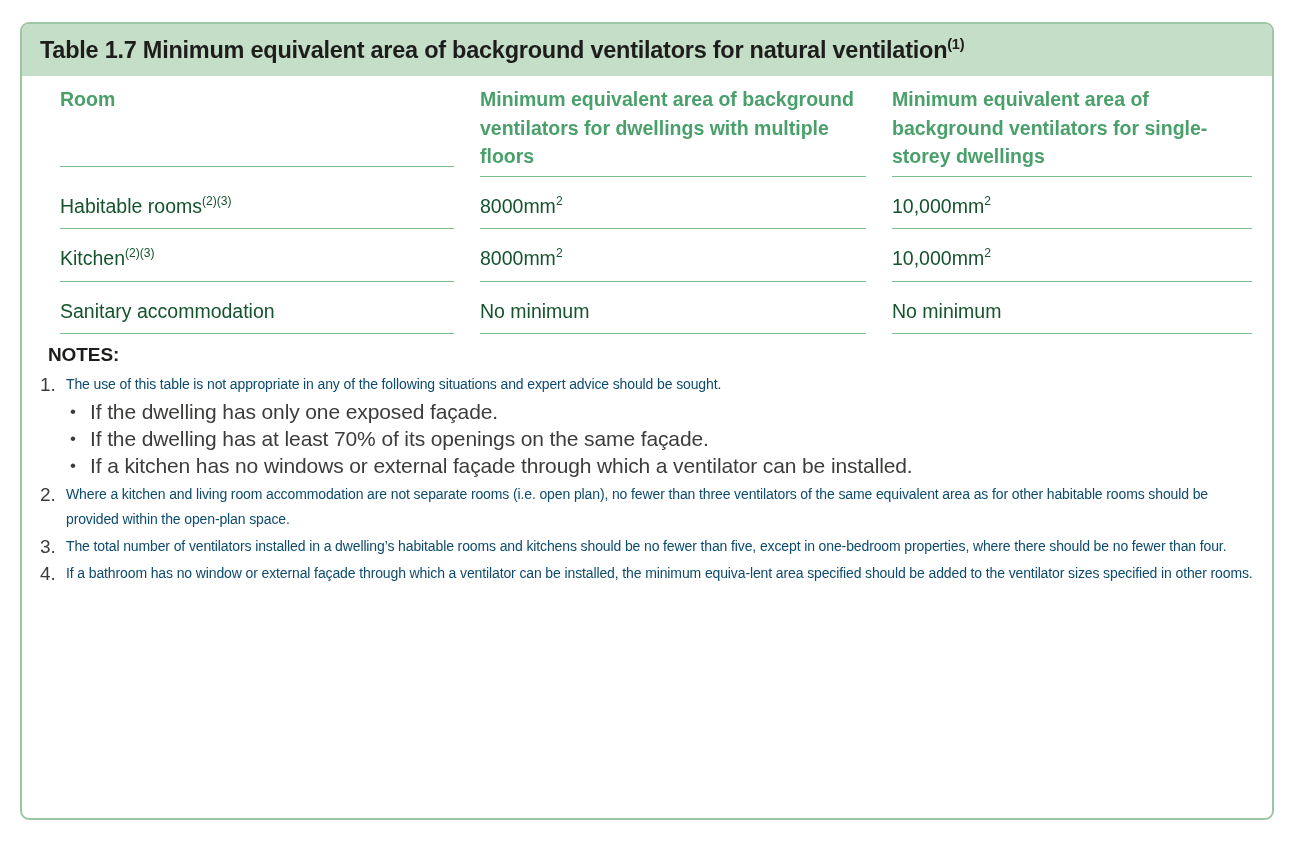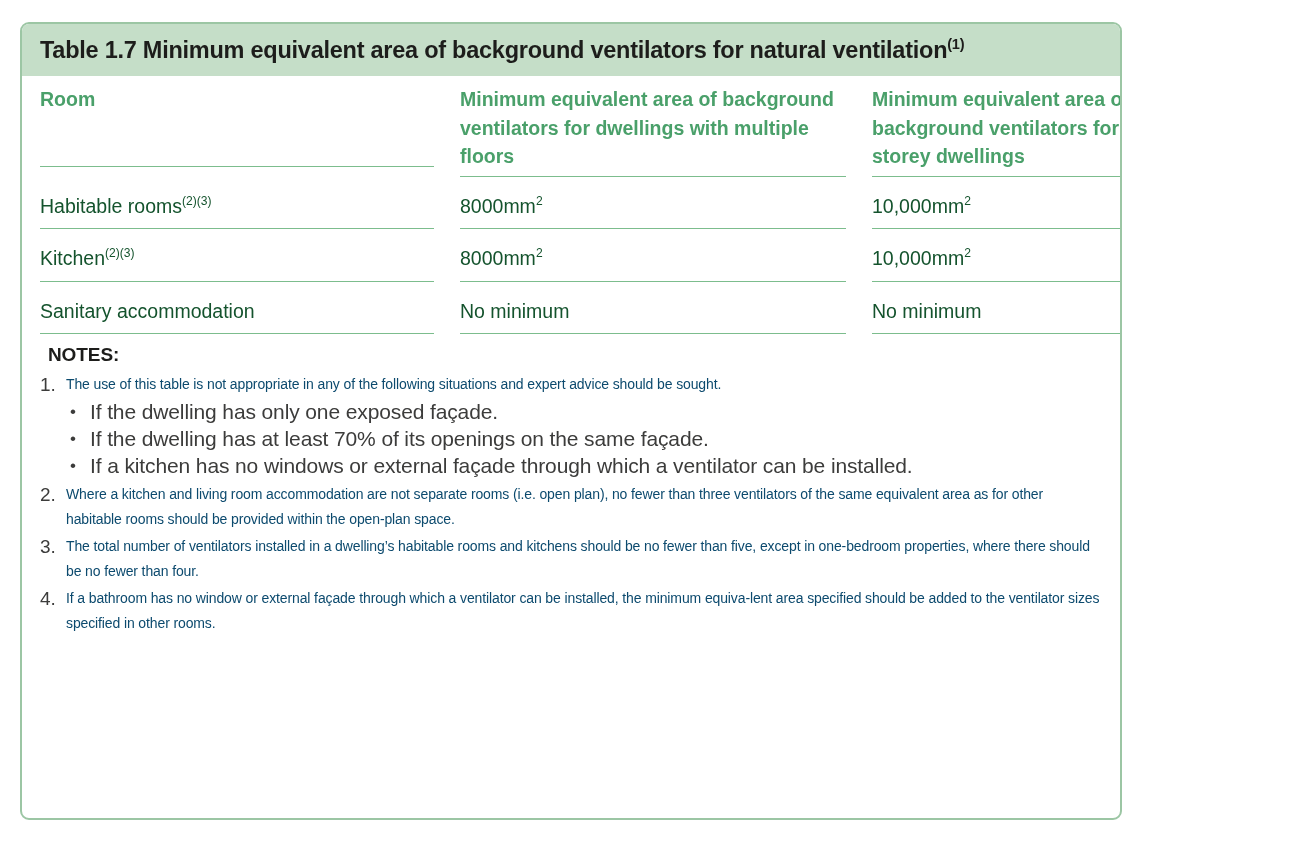--- a/index.html
+++ b/index.html
@@ -11,21 +11,21 @@
     width: 1296px;
     height: 851px;
     font-family: "Liberation Sans", sans-serif;
     -webkit-font-smoothing: antialiased;
   }
 
   .table-card {
     position: absolute;
     left: 20px;
     top: 22px;
-    width: 1102px;
+    width: 1254px;
     height: 798px;
     box-sizing: border-box;
     border: 2px solid #9cc6a4;
     border-radius: 9px;
     background: #ffffff;
     overflow: hidden;
   }
 
   
   .title-band {
@@ -50,20 +50,21 @@
   }
 
   
   .grid {
     width: 100%;
     border-collapse: separate;
     border-spacing: 0;
     table-layout: fixed;
     padding: 0 18px;
     box-sizing: border-box;
+    margin-left: 20px;
   }
   .grid col.c1 { width: 420px; }
   .grid col.c2 { width: 412px; }
   .grid col.c3 { width: 386px; }
 
   .grid th, .grid td {
     text-align: left;
     vertical-align: top;
     padding: 0;
   }

